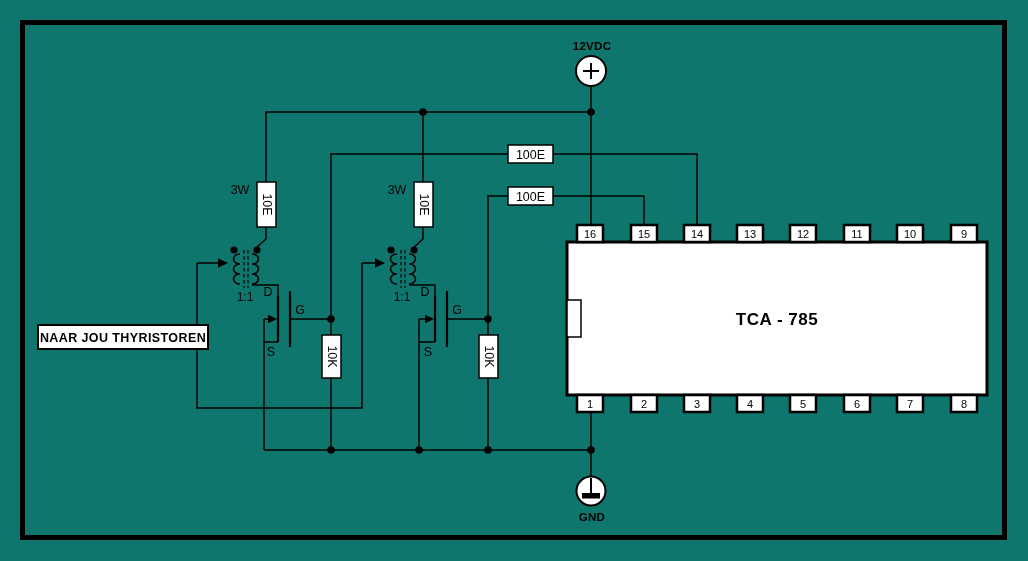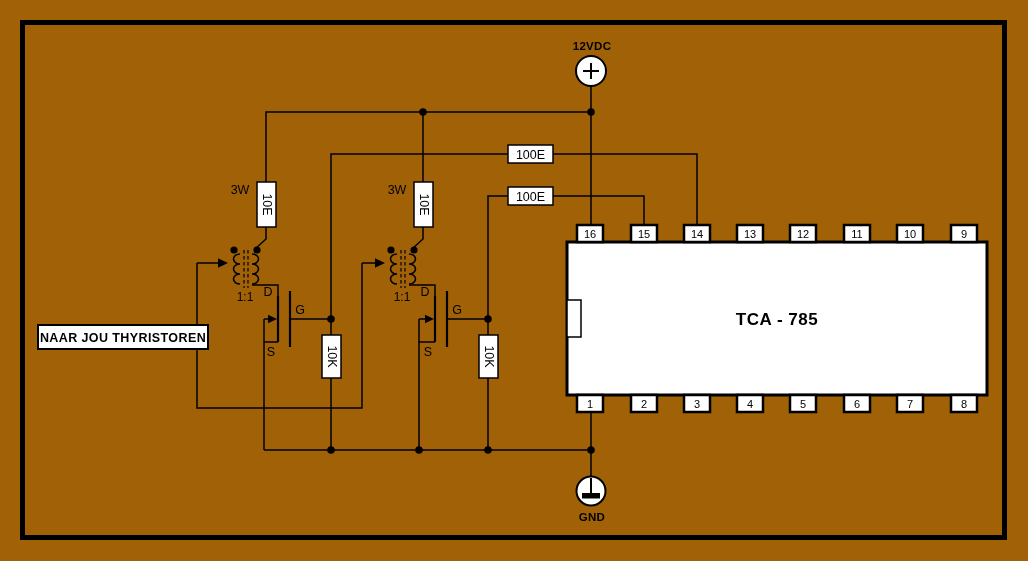--- a/index.html
+++ b/index.html
@@ -1,16 +1,16 @@
 <!DOCTYPE html>
 <html><head>
 <meta charset="utf-8">
 <style>
   html,body{margin:0;padding:0;background:#ffffff;}
-  .stage{position:relative;width:1028px;height:561px;background:#a16207;font-family:"Liberation Sans",sans-serif;}
+  .stage{position:relative;width:1028px;height:561px;background:#0f766e;font-family:"Liberation Sans",sans-serif;}
   svg{position:absolute;left:0;top:0;}
   text{fill:#000;font-family:"Liberation Sans",sans-serif;}
   .lbl{font-size:12.5px;}
   .lbl-sm{font-size:12px;}
   .pinlbl{font-size:11px;}
   .icname{font-size:17px;font-weight:bold;letter-spacing:.5px;}
   .pwrlbl{font-size:11.5px;font-weight:bold;letter-spacing:.3px;}
   .boxlbl{font-size:12.5px;font-weight:bold;letter-spacing:.4px;}
 </style>
 </head>

